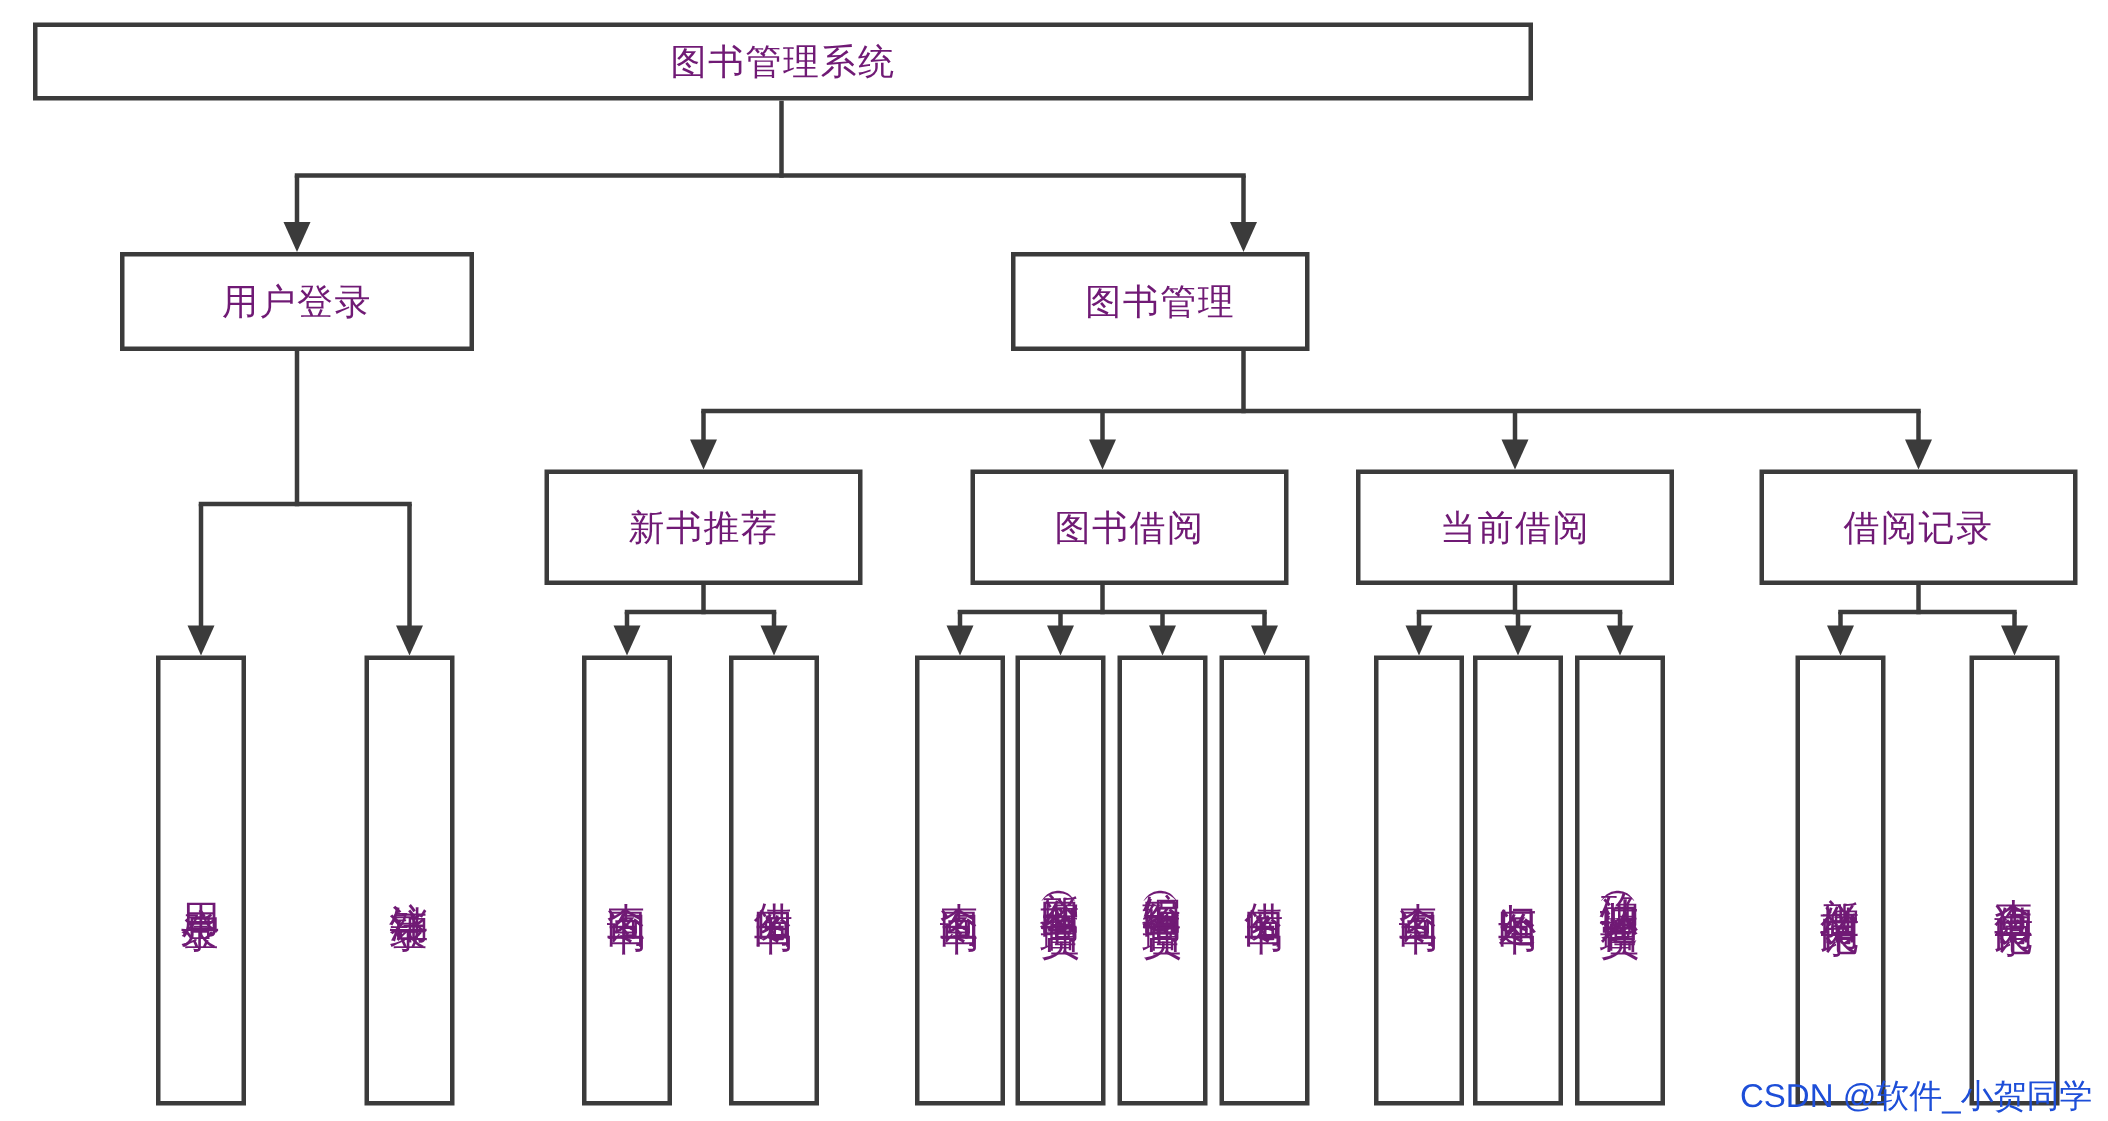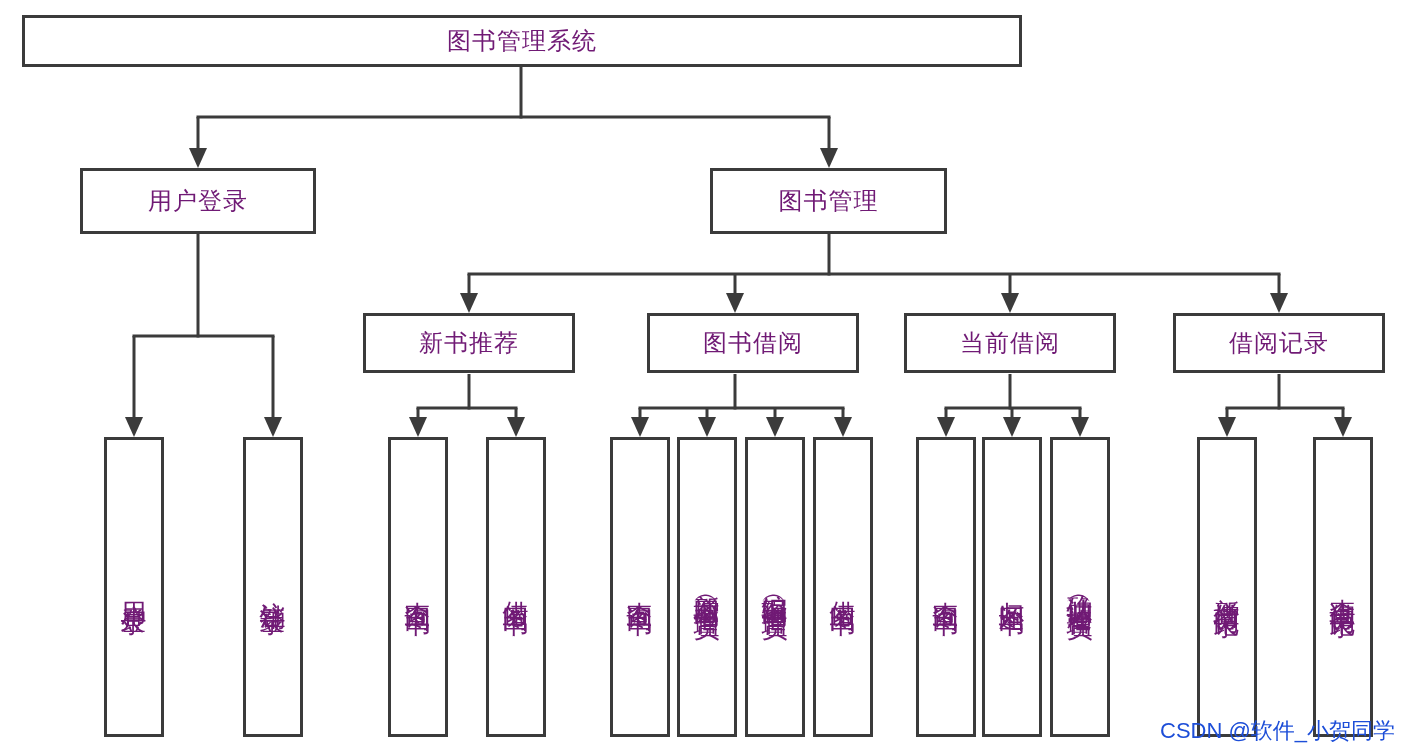--- a/index.html
+++ b/index.html
@@ -46,22 +46,22 @@
     font-size: 26px;
   }
   .box.v .vtext {
     writing-mode: vertical-rl;
     text-orientation: mixed;
     letter-spacing: 3px;
     line-height: 1;
   }
   .root-box   { left: 22px;  top: 15px;  width: 1000px; height: 52px; }
   .l2-a       { left: 80px;  top: 168px; width: 236px;  height: 66px; }
-  .l2-b       { left: 710px; top: 168px; width: 237px;  height: 66px; }
-  .l3         { top: 313px; width: 212px; height: 60px; }
+  .l2-b       { left: 674px; top: 168px; width: 199px;  height: 66px; }
+  .l3         { top: 313px; width: 212px; height: 77px; }
   .l3-1 { left: 363px; }
   .l3-2 { left: 603px; margin-left: 44px; }
   .l3-3 { left: 904px; }
   .l3-4 { left: 1173px; }
   .leaf-a1 { left: 104px; }
   .leaf-a2 { left: 243px; }
   .leaf-b1 { left: 388px; }
   .leaf-b2 { left: 486px; }
   .leaf-c1 { left: 610px; }
   .leaf-c2 { left: 677px; }

